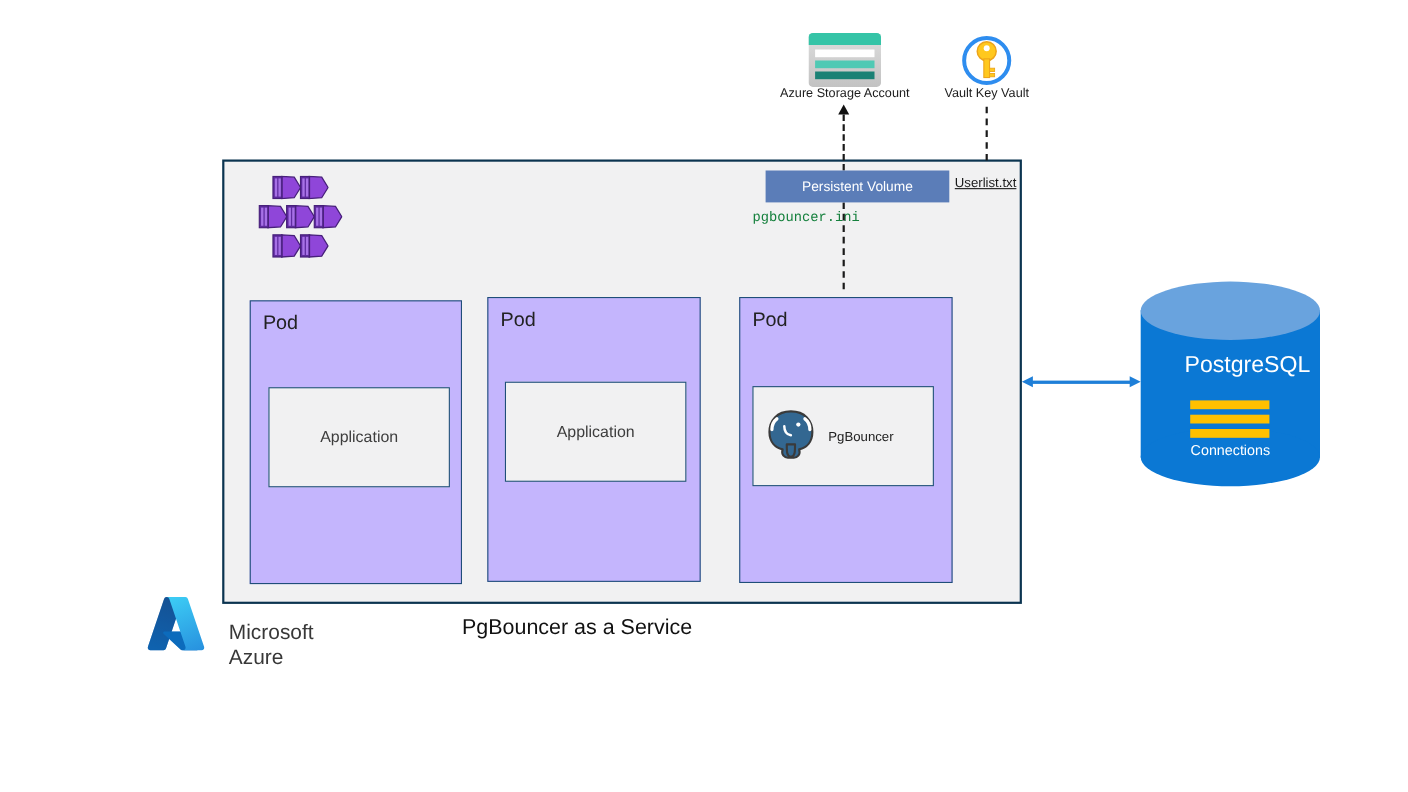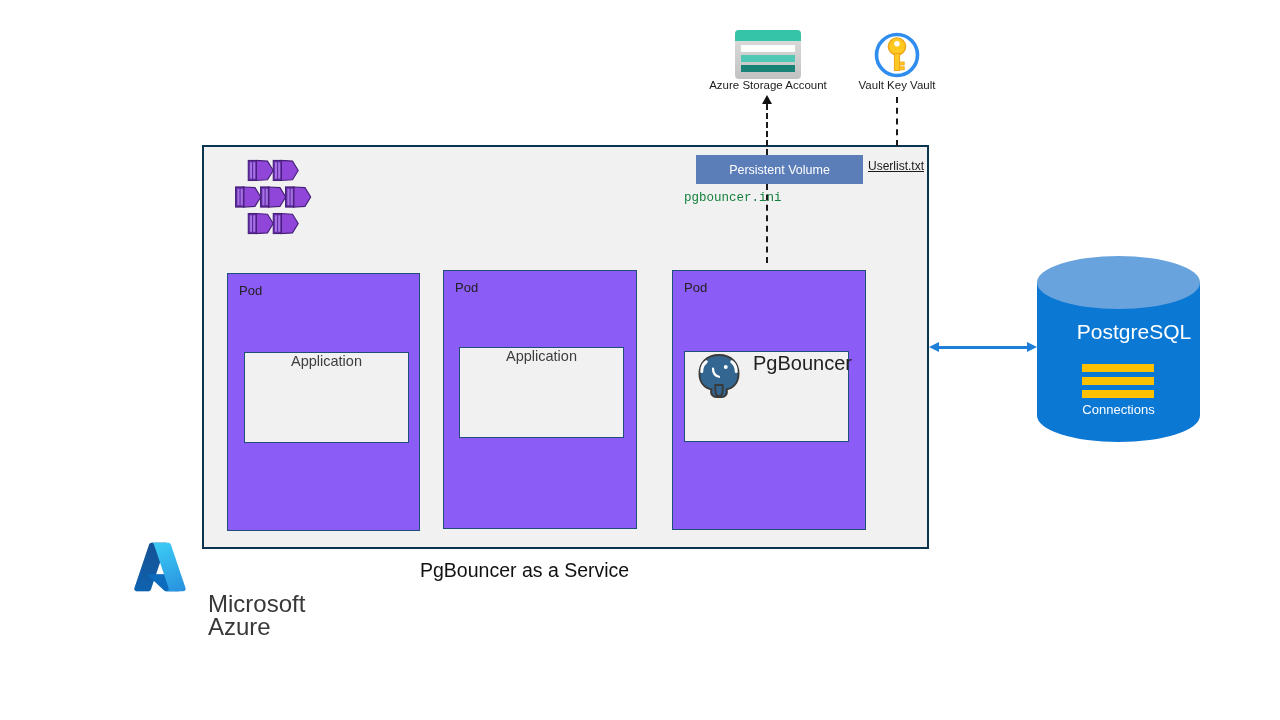--- a/index.html
+++ b/index.html
@@ -9,37 +9,37 @@
   .abs { position: absolute; }
 
   
   .cluster-box {
     left: 202px; top: 145px; width: 727px; height: 404px;
     background: #f1f1f2; border: 2px solid #0b3450;
   }
 
   
   .pod {
-    background: #8b5cf6; border: 1.5px solid #1f4e79;
-    color: #222; font-size: 13px; padding: 9px 0 0 11px;
+    background: #c4b5fd; border: 1.5px solid #1f4e79;
+    color: #222; font-size: 18px; padding: 9px 0 0 11px;
   }
   .pod1 { left: 227px; top: 273px; width: 193px; height: 258px; }
   .pod2 { left: 443px; top: 270px; width: 194px; height: 259px; }
   .pod3 { left: 672px; top: 270px; width: 194px; height: 260px; }
 
   .inner-box {
     background: #f1f1f2; border: 1.5px solid #1f4e79;
-    display: flex; justify-content: center;
+    display: flex; align-items: center; justify-content: center;
     font-size: 14.5px; color: #3d3d3d;
   }
   .app1 { left: 244px; top: 352px; width: 165px; height: 91px; }
   .app2 { left: 459px; top: 347px; width: 165px; height: 91px; }
   .pgb  { left: 684px; top: 351px; width: 165px; height: 91px;
           justify-content: flex-start; padding-left: 10px; gap: 10px;
-          font-size: 20px; color: #222; }
+          font-size: 12px; color: #222; }
 
   
   .pv {
     left: 684px; top: 155px; width: 167px; height: 29px;
     background: #5b7db8; color: #ffffff; font-size: 12.5px;
     display: flex; align-items: center; justify-content: center;
     z-index: 3;
     margin-left: 12px;
   }
   .pgb-ini { left: 684px; top: 191px; font-size: 12.5px; color: #15803d; font-family: Liberation Mono, monospace; }
@@ -89,21 +89,21 @@
   .conn-bars { left: 1082px; top: 364px; width: 72px; z-index: 4; }
   .conn-bar { width: 72px; height: 8px; background: #ffc000; margin-bottom: 5px; }
   .db-caption { left: 1037px; top: 402px; width: 163px; text-align: center;
                 color: #ffffff; font-size: 13px; z-index: 4; }
 
   
   .cubes-wrap { left: 231px; top: 159px; width: 82px; height: 76px; }
 
   
   .azure-logo-wrap { left: 132px; top: 537px; width: 56px; height: 60px; }
-  .brand-text { left: 208px; top: 564px; font-size: 24px; color: #383838; line-height: 23px; margin-top: 28px; }
+  .brand-text { left: 208px; top: 564px; font-size: 19px; color: #383838; line-height: 23px; }
   .diagram-title { left: 420px; top: 559px; font-size: 19.5px; color: #111; }
 </style>
 </head>
 <body>
 
 <svg width="0" height="0" style="position:absolute">
   <defs>
     <symbol id="cube" viewBox="0 0 37 30">
       <polygon points="12,1 28,2 36,15 28,28 12,29" fill="#8f46d9" stroke="#47207a" stroke-width="1.6"></polygon>
       <rect x="1" y="1" width="11.5" height="28" fill="#5f2ba0" stroke="#47207a" stroke-width="1.6"></rect>

